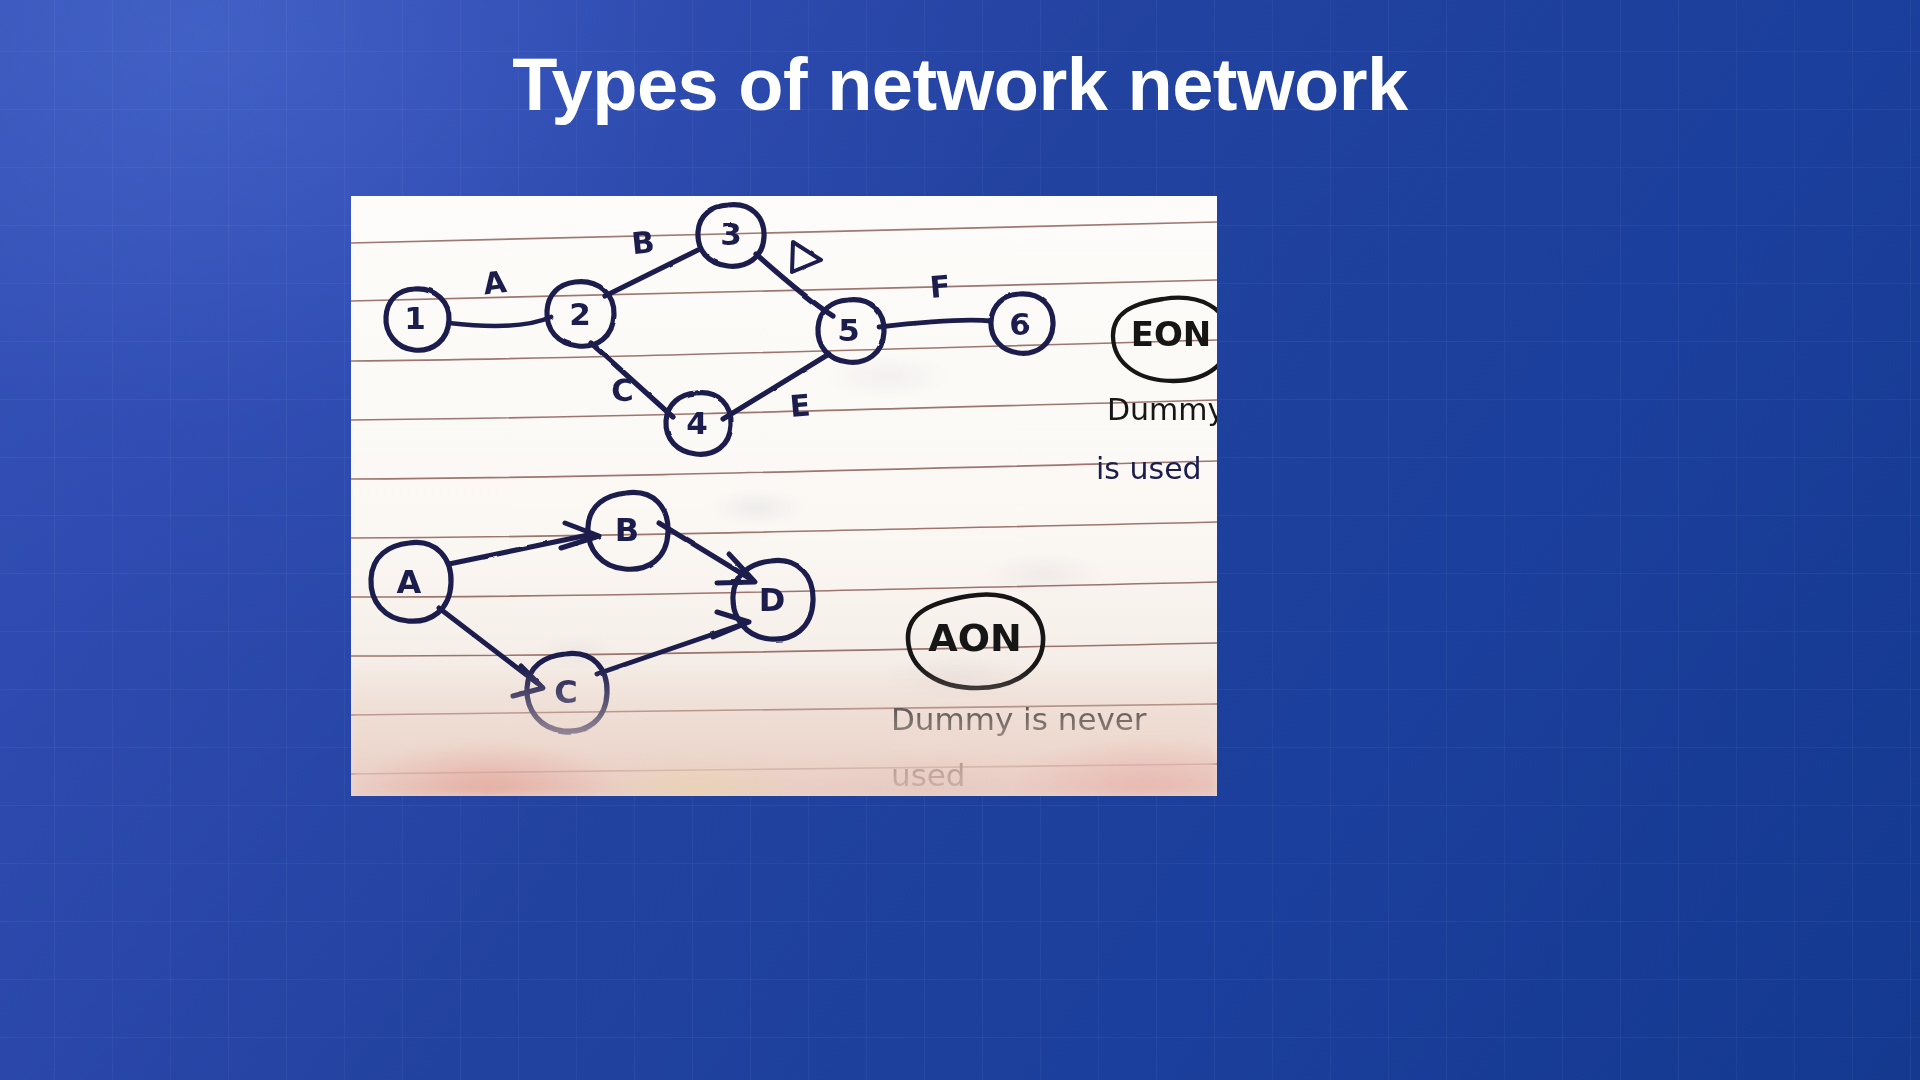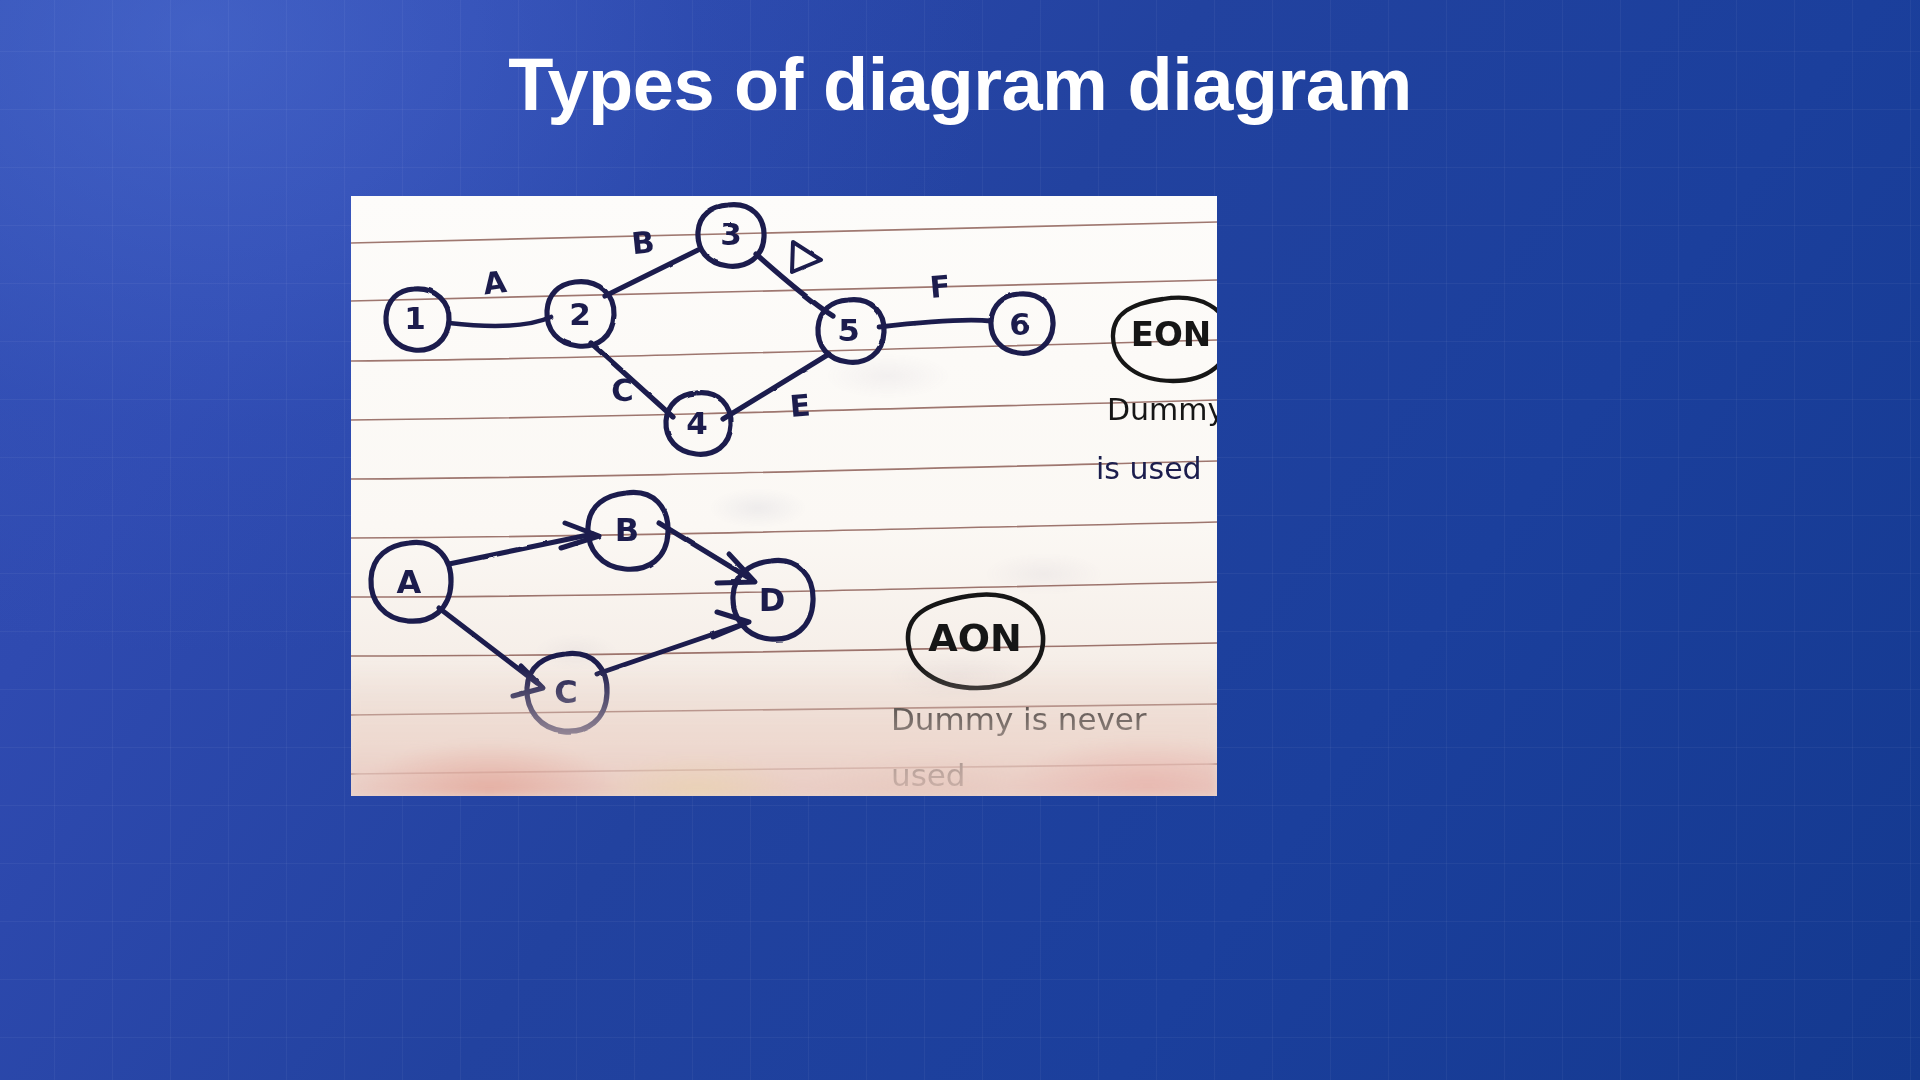--- a/index.html
+++ b/index.html
@@ -79,21 +79,21 @@
 
   .hw { font-family:"DejaVu Sans", sans-serif; }
 </style>
 </head>
 <body>
 
 <div id="slide">
   <div id="glow"></div>
   <div id="grid"></div>
 
-  <div id="title">Types of diagram diagram</div>
+  <div id="title">Types of network network</div>
 
   <div id="photo">
     <div id="paper-tint"></div>
     <div id="ghost"></div>
 
     <svg viewBox="0 0 866 600" width="866" height="600">
       <defs>
         <filter id="rough" x="-12%" y="-12%" width="124%" height="124%">
           <feTurbulence type="fractalNoise" baseFrequency="0.045" numOctaves="3" seed="7" result="n"></feTurbulence>
           <feDisplacementMap in="SourceGraphic" in2="n" scale="1.9" xChannelSelector="R" yChannelSelector="G"></feDisplacementMap>

